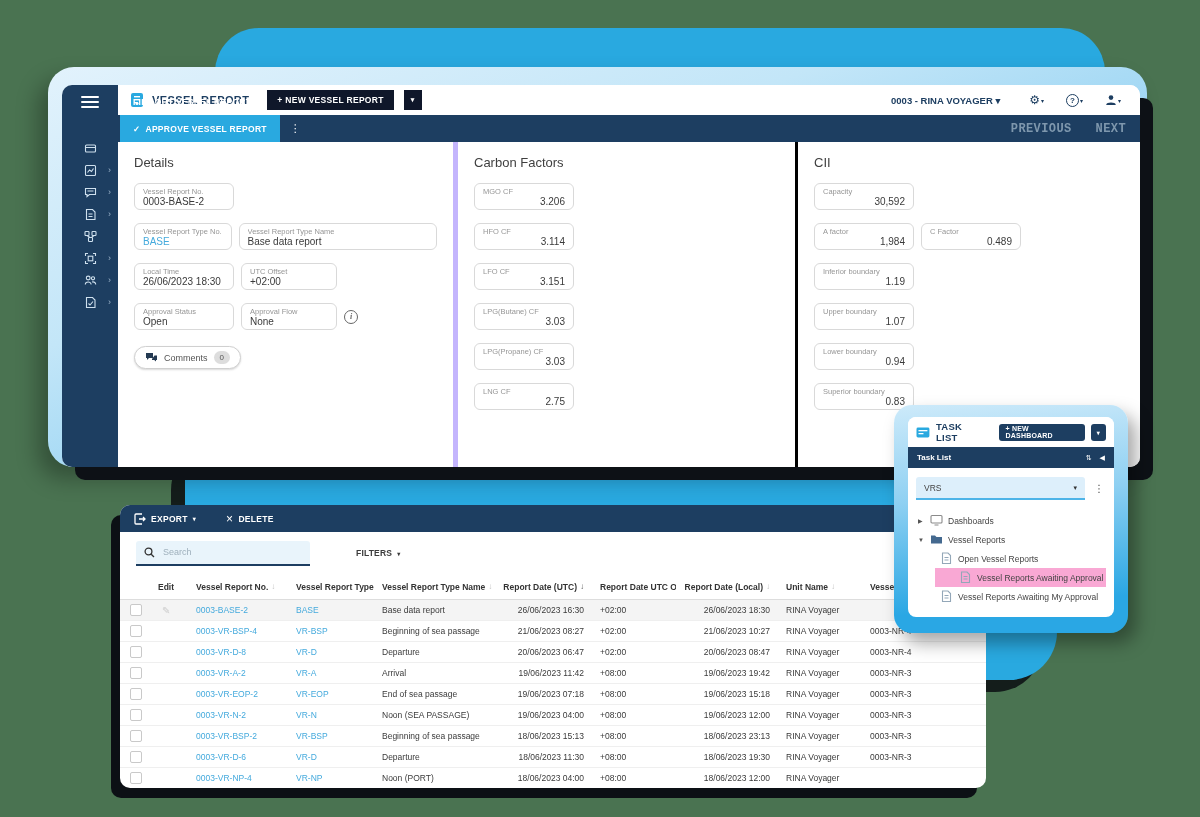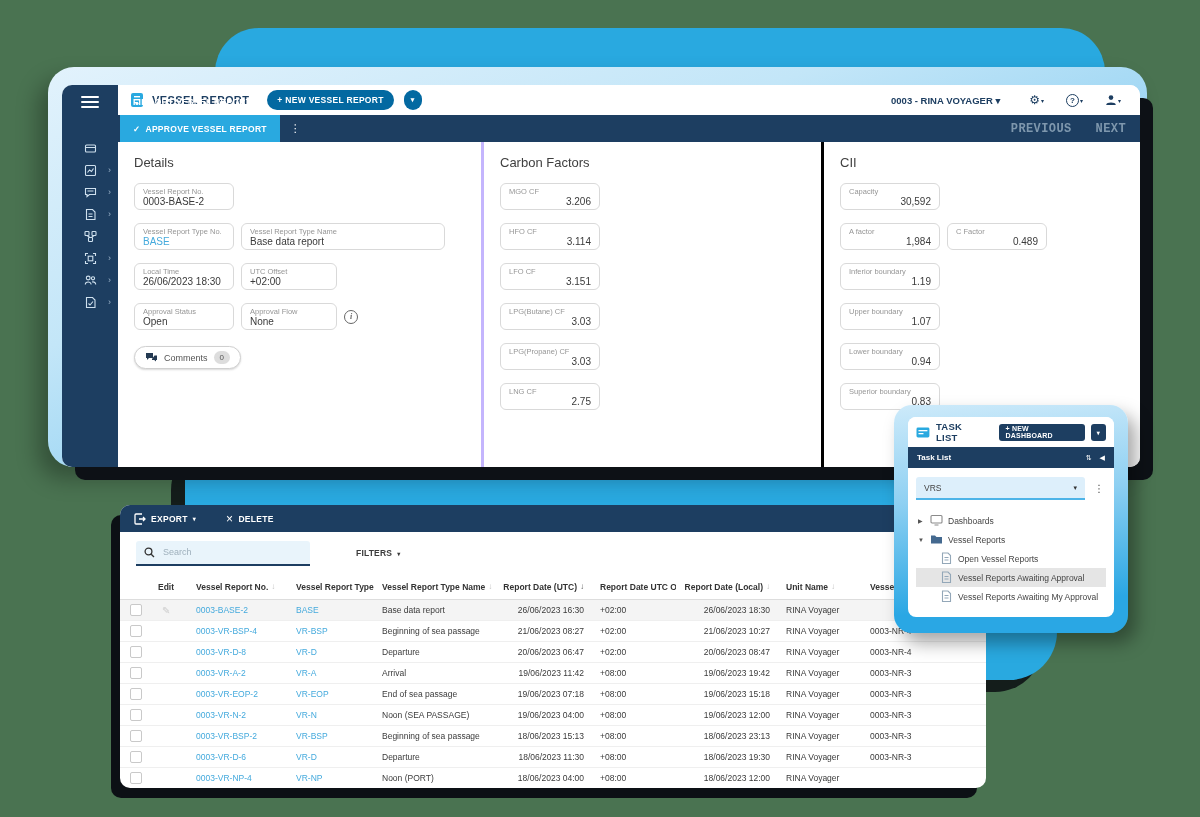--- a/index.html
+++ b/index.html
@@ -29,43 +29,43 @@
     justify-content:center;cursor:pointer;}
   .sb-item svg{stroke:#cfe0ee;fill:none;stroke-width:1.1px;}
   .sb-chev{position:absolute;right:7px;top:50%;transform:translateY(-50%);
     color:#9fb6cb;font-size:9px;line-height:1;}
   .win-right{flex:1;display:flex;flex-direction:column;min-width:0;}
 
   .app-header{height:30px;background:#fff;display:flex;align-items:center;
     padding:0 12px;gap:8px;}
   .doc-ic{flex-shrink:0;}
   .app-title{font-size:11px;font-weight:bold;color:#1d3e61;letter-spacing:.4px;margin-right:10px;}
-  .btn-navy{background:#0369a1;color:#fff;font-size:8.5px;font-weight:bold;
-    letter-spacing:.3px;border-radius:10px;height:20px;display:flex;align-items:center;
+  .btn-navy{background:#0f172a;color:#fff;font-size:8.5px;font-weight:bold;
+    letter-spacing:.3px;border-radius:0;height:20px;display:flex;align-items:center;
     padding:0 10px;cursor:pointer;}
   .btn-navy.caret{padding:0 7px;margin-left:2px;font-size:7px;}
   .hd-spacer{flex:1;}
   .unit-selector{font-size:9.5px;font-weight:bold;color:#1d3e61;cursor:pointer;margin-right:14px;}
   .hd-ic{color:#1d3e61;font-size:12px;margin:0 7px;cursor:pointer;display:flex;align-items:center;gap:1px;}
   .hd-ic .mini{font-size:6px;}
   .help-circle{width:11px;height:11px;border:1.2px solid #1d3e61;border-radius:50%;
     font-size:8px;font-weight:bold;display:flex;align-items:center;justify-content:center;color:#1d3e61;}
 
   .tab-bar{height:27px;background:#1d3e61;display:flex;align-items:center;padding:0 2px;}
   .tab{height:27px;display:flex;align-items:center;padding:0 13px;color:#fff;
     font-size:8.5px;font-weight:bold;letter-spacing:.3px;cursor:pointer;gap:5px;}
   .tab.active{background:#29a9e0;}
   .tab-dots{color:#fff;font-size:11px;padding:0 10px;cursor:pointer;}
   .tab-spacer{flex:1;}
   .pag{color:#7e97ad;font-size:12px;font-weight:bold;letter-spacing:.4px;
     padding:0 12px;cursor:pointer;font-family:Liberation Mono, monospace;}
 
   .content{flex:1;background:#fff;display:flex;min-height:0;}
   .col{padding:13px 16px 0 16px;box-sizing:border-box;}
-  .col-details{width:366px;border-right:3px solid #c4b5fd;}
+  .col-details{width:340px;border-right:5px solid #c4b5fd;}
   .col-carbon{width:340px;border-right:3px solid #000000;}
   .col-cii{flex:1;}
   .sec-title{font-size:13px;color:#3f3f3f;margin-bottom:13px;}
   .frow{display:flex;gap:7px;margin-bottom:13px;align-items:center;}
   .field{border:1px solid #d9d9d9;border-radius:6px;padding:3px 8px 4px 8px;
     box-sizing:border-box;background:#fff;height:27px;}
   .field .flabel{font-size:7.5px;color:#969696;white-space:nowrap;overflow:hidden;}
   .field .fvalue{font-size:10px;color:#3a3a3a;white-space:nowrap;}
   .field.w-s{width:100px;} .field.w-m{width:96px;} .field.w-l{width:204px;}
   .field.num .fvalue{text-align:right;}
@@ -99,21 +99,21 @@
   .tl-select-row{display:flex;align-items:center;gap:7px;margin-bottom:11px;}
   .tl-select{flex:1;height:21px;background:#ddeffb;border-radius:3px 3px 0 0;
     border-bottom:2px solid #4db4e8;display:flex;align-items:center;padding:0 8px;
     cursor:pointer;}
   .tl-select .val{font-size:8.5px;color:#444;flex:1;}
   .tl-select .car{font-size:7px;color:#333;}
   .tl-dots{font-size:10px;color:#444;cursor:pointer;padding:0 2px;}
   .tree-row{display:flex;align-items:center;height:19px;gap:5px;font-size:8.5px;
     color:#444;cursor:pointer;padding-left:2px;}
   .tree-row.indent{padding-left:24px;}
-  .tree-row.selected{background:#e5e5e5;}
+  .tree-row.selected{background:#f9a8d4;margin-left:19px;}
   .tree-caret{width:7px;font-size:6px;color:#555;}
 
   
   .bottom-window{position:absolute;left:120px;top:505px;width:866px;height:283px;
     background:#fff;border-radius:10px;z-index:5;overflow:hidden;display:flex;
     flex-direction:column;box-shadow:-9px 10px 0 #0c1015;}
   .bw-toolbar{height:27px;background:#1d3e61;display:flex;align-items:center;
     padding:0 14px;gap:30px;flex-shrink:0;text-align:center;}
   .bw-tool{display:flex;align-items:center;gap:5px;color:#fff;font-size:8.5px;
     font-weight:bold;letter-spacing:.3px;cursor:pointer;}

